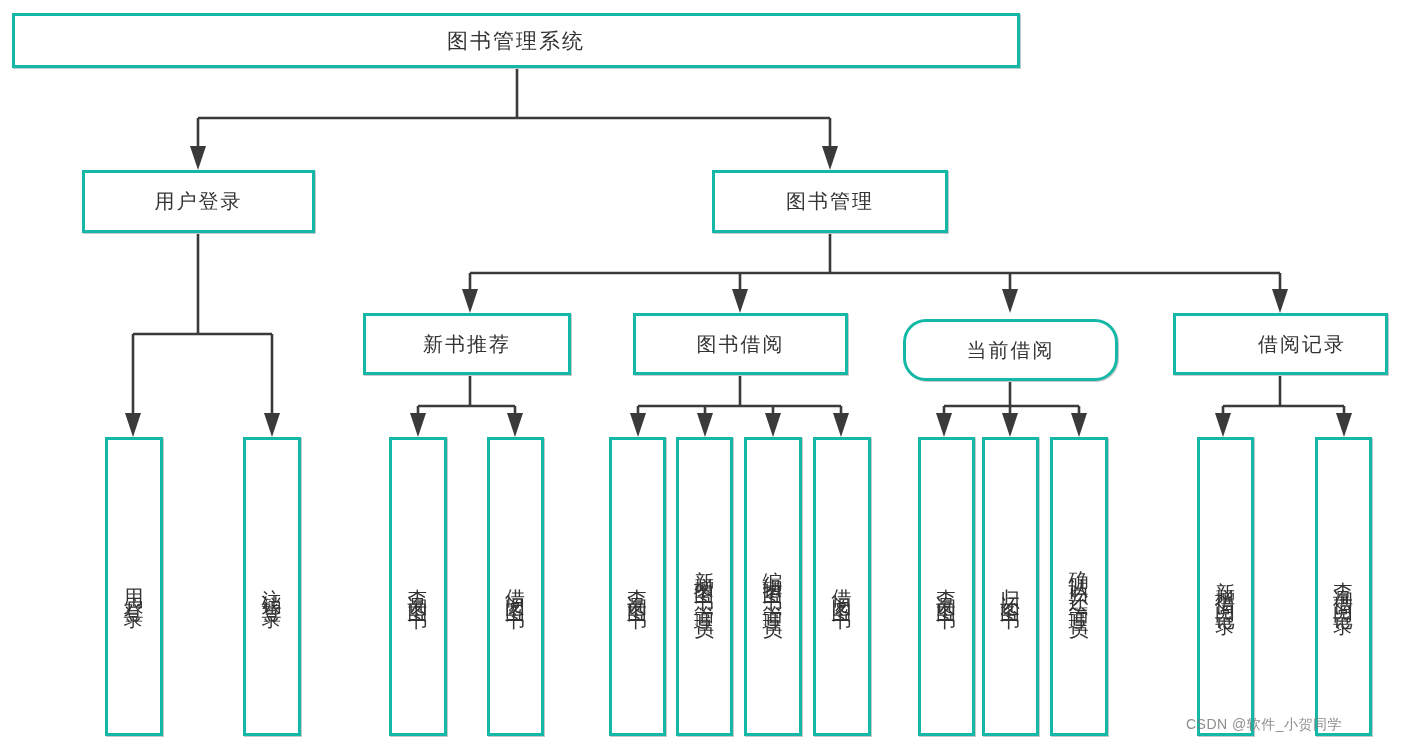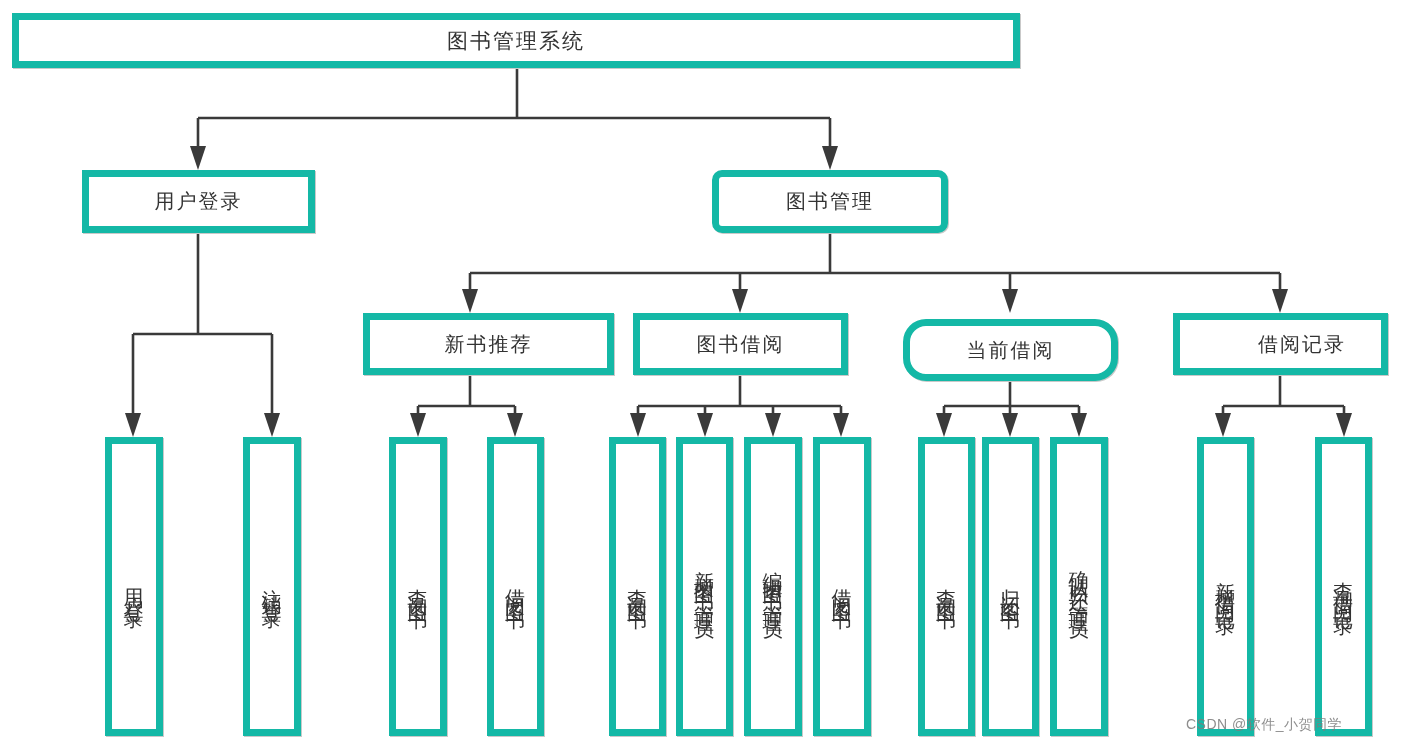--- a/index.html
+++ b/index.html
@@ -18,21 +18,21 @@
   .connectors {
     position: absolute;
     left: 0;
     top: 0;
     z-index: 1;
   }
   .node {
     position: absolute;
     box-sizing: border-box;
     background: #ffffff;
-    border: 7px solid #14b8a6;
+    border: 3px solid #14b8a6;
     box-shadow: 1px 1px 0 #c9c9c9;
     display: flex;
     align-items: center;
     justify-content: center;
     color: #333333;
     z-index: 2;
   }
   .node .hlabel {
     font-size: 20px;
     letter-spacing: 2px;
@@ -126,25 +126,25 @@
     <polygon points="1336,413 1352,413 1344,437" fill="#3a3a3a" stroke="none"></polygon>
   </svg>
 
   <div class="node root" style="left:12px; top:13px; width:1008px; height:55px;">
     <span class="hlabel">图书管理系统</span>
   </div>
 
   <div class="node" style="left:82px; top:170px; width:233px; height:63px;">
     <span class="hlabel">用户登录</span>
   </div>
-  <div class="node" style="left:712px; top:170px; width:236px; height:63px;border-radius:10px;">
+  <div class="node" style="left:712px; top:170px; width:236px; height:63px;">
     <span class="hlabel">图书管理</span>
   </div>
 
-  <div class="node" style="left:363px; top:313px; width:251px; height:62px;">
+  <div class="node" style="left:363px; top:313px; width:208px; height:62px;">
     <span class="hlabel">新书推荐</span>
   </div>
   <div class="node" style="left:633px; top:313px; width:215px; height:62px;justify-content:center;">
     <span class="hlabel">图书借阅</span>
   </div>
   <div class="node" style="left:903px; top:319px; width:215px; height:62px;border-radius:23px;">
     <span class="hlabel">当前借阅</span>
   </div>
   <div class="node" style="left:1173px; top:313px; width:215px; height:62px;padding-left:43px;">
     <span class="hlabel">借阅记录</span>

